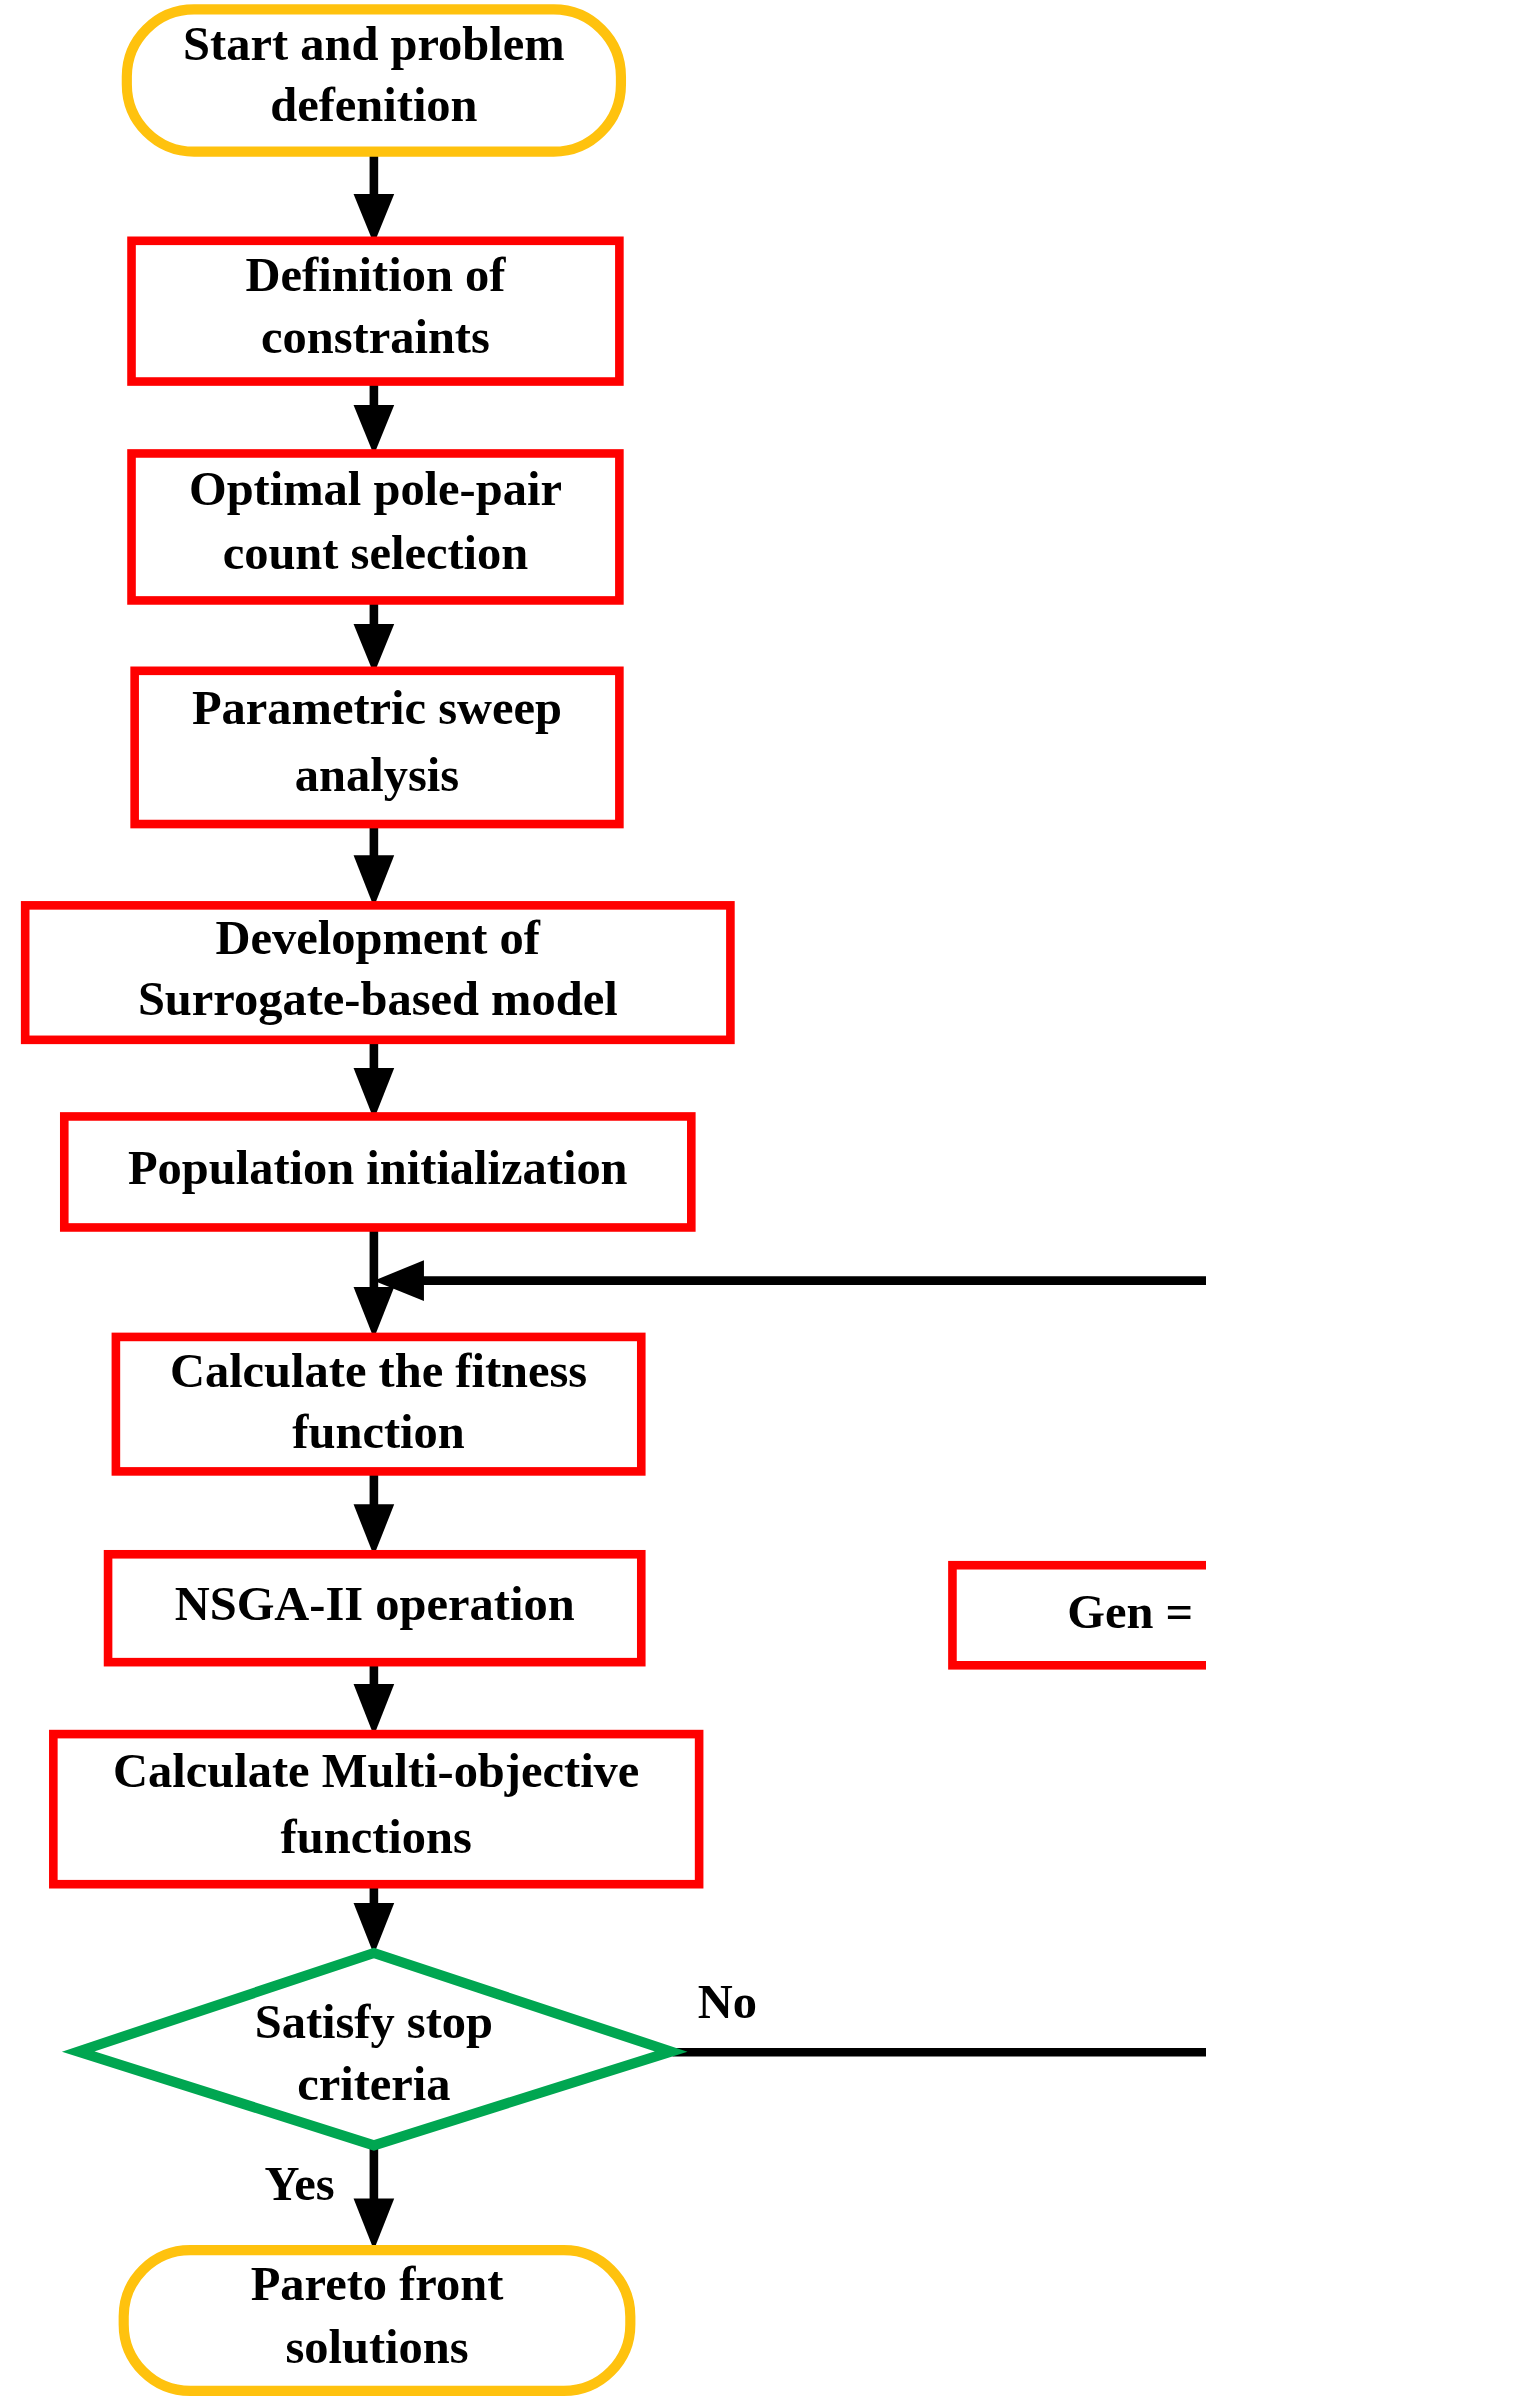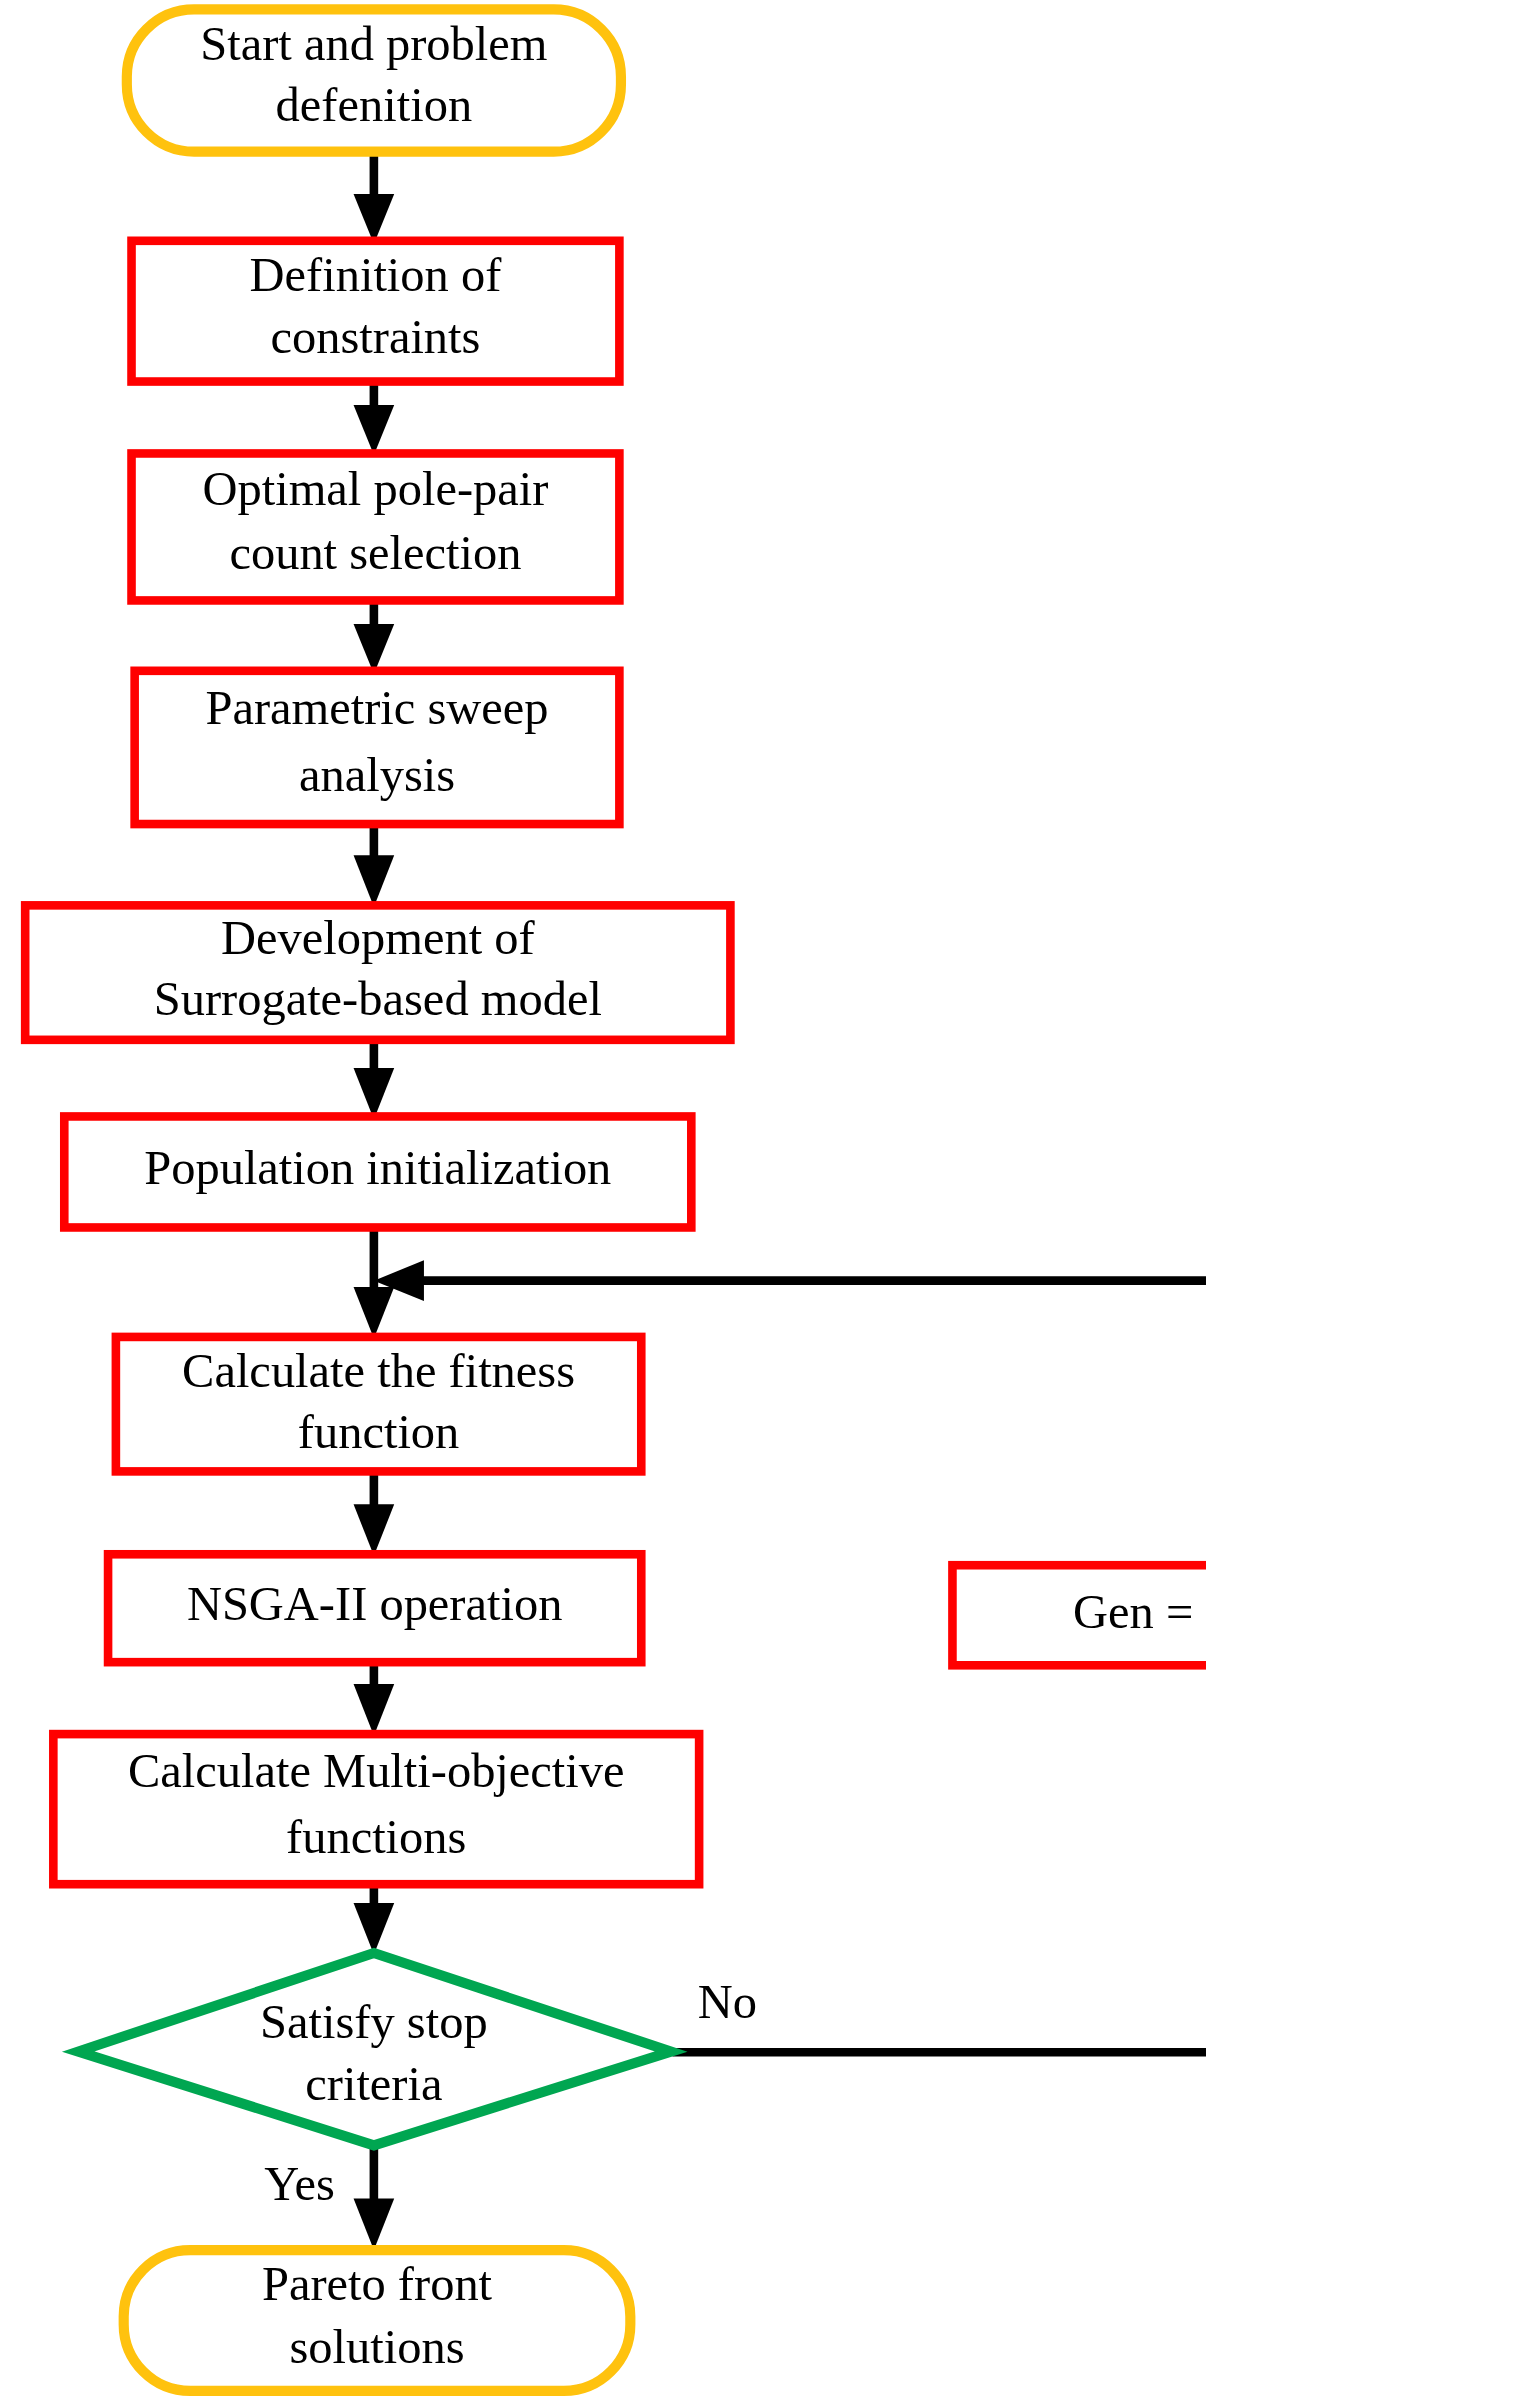--- a/index.html
+++ b/index.html
@@ -6,20 +6,21 @@
     margin: 0;
     padding: 0;
     background: #ffffff;
   }
   #canvas {
     position: relative;
     width: 1206px;
     height: 2401px;
     background: #ffffff;
     overflow: hidden;
+    font-weight: bold;
   }
   svg#flow {
     position: absolute;
     left: 0;
     top: 0;
     width: 1521px;
     height: 2401px;
     display: block;
   }
   .node-label {

